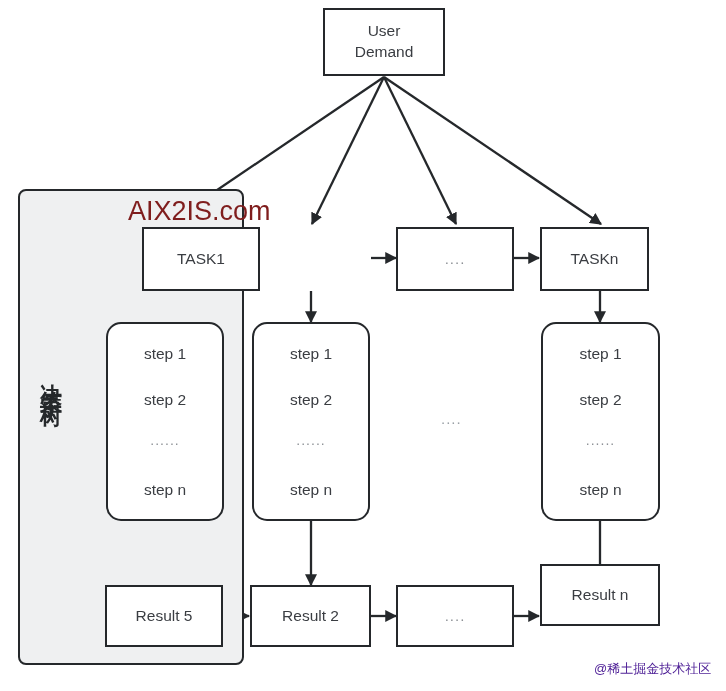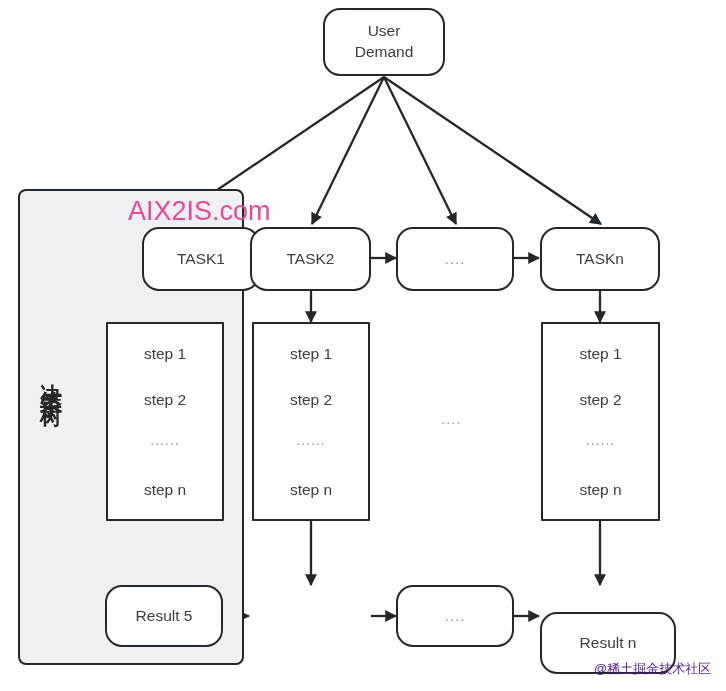--- a/index.html
+++ b/index.html
@@ -32,39 +32,39 @@
     letter-spacing:7px;
     line-height:1;
   }
 
   
   .node{
     position:absolute;
     box-sizing:border-box;
     background:#ffffff;
     border:2.5px solid #25282b;
-    border-radius:17px;
+    border-radius:0;
     display:flex;
     align-items:center;
     justify-content:center;
     color:#3a3d42;
     font-size:15.5px;
     text-align:center;
     line-height:1.35;
   }
   .node.multi{flex-direction:column;white-space:pre-line;}
   .node.dots{color:#8d9196;font-size:15px;letter-spacing:1px;}
 
   
   .steplist{
     position:absolute;
     box-sizing:border-box;
     background:#ffffff;
     border:2.5px solid #25282b;
-    border-radius:1px;
+    border-radius:15px;
     display:flex;
     flex-direction:column;
     align-items:center;
     justify-content:center;
     padding:14px 0;
   }
   .steplist .step{
     color:#3a3d42;
     font-size:15.5px;
     line-height:1;
@@ -79,21 +79,21 @@
     position:absolute;
     color:#9aa0a6;
     font-size:15px;
     letter-spacing:1px;
   }
 
   
   .wm-center{
     position:absolute;
     font-size:27px;
-    color:#ec4899;
+    color:#7f1d1d;
     letter-spacing:0px;
     white-space:nowrap;
     user-select:none;
   }
   .wm-corner{
     position:absolute;
     font-size:13px;
     color:#4c1d95;
     white-space:nowrap;
     user-select:none;
@@ -137,23 +137,22 @@
 
   <div class="group-panel" style="left:18px;top:189px;width:226px;height:476px;"></div>
   <div class="group-label" style="left:40px;top:366px;">决策子树</div>
 
   <div class="wm-center" style="left:128px;top:196px;">AIX2IS.com</div>
 
   <div class="node multi" style="left:323px;top:8px;width:122px;height:68px;">User
 Demand</div>
 
   <div class="node" style="left:105px;top:227px;width:118px;height:64px;margin-left:37px;">TASK1</div>
-  <div class="node" style="left:250px;top:227px;width:121px;height:64px;">TASK2</div>
   <div class="node dots" style="left:396px;top:227px;width:118px;height:64px;">....</div>
-  <div class="node" style="left:540px;top:227px;width:120px;height:64px;">TASKn</div>
+  <div class="node" style="left:540px;top:227px;width:109px;height:64px;">TASKn</div>
 
   <div class="steplist" style="left:106px;top:322px;width:118px;height:199px;">
     <div class="step s1">step 1</div>
     <div class="step s2">step 2</div>
     <div class="step ell">......</div>
     <div class="step">step n</div>
   </div>
 
   <div class="steplist" style="left:252px;top:322px;width:118px;height:199px;">
     <div class="step s1">step 1</div>
@@ -165,18 +164,19 @@
   <div class="float-dots" style="left:441px;top:410px;">....</div>
 
   <div class="steplist" style="left:541px;top:322px;width:119px;height:199px;">
     <div class="step s1">step 1</div>
     <div class="step s2">step 2</div>
     <div class="step ell">......</div>
     <div class="step">step n</div>
   </div>
 
   <div class="node" style="left:105px;top:585px;width:118px;height:62px;">Result 5</div>
+  <div class="node" style="left:250px;top:585px;width:121px;height:62px;">Result 2</div>
   <div class="node dots" style="left:396px;top:585px;width:118px;height:62px;">....</div>
-  <div class="node" style="left:540px;top:612px;width:136px;height:62px;">Result n</div>
+  <div class="node" style="left:540px;top:564px;width:120px;height:62px;">Result n</div>
 
   <div class="wm-corner" style="left:594px;top:660px;">@稀土掘金技术社区</div>
 
 </div>
 
 </body></html>

